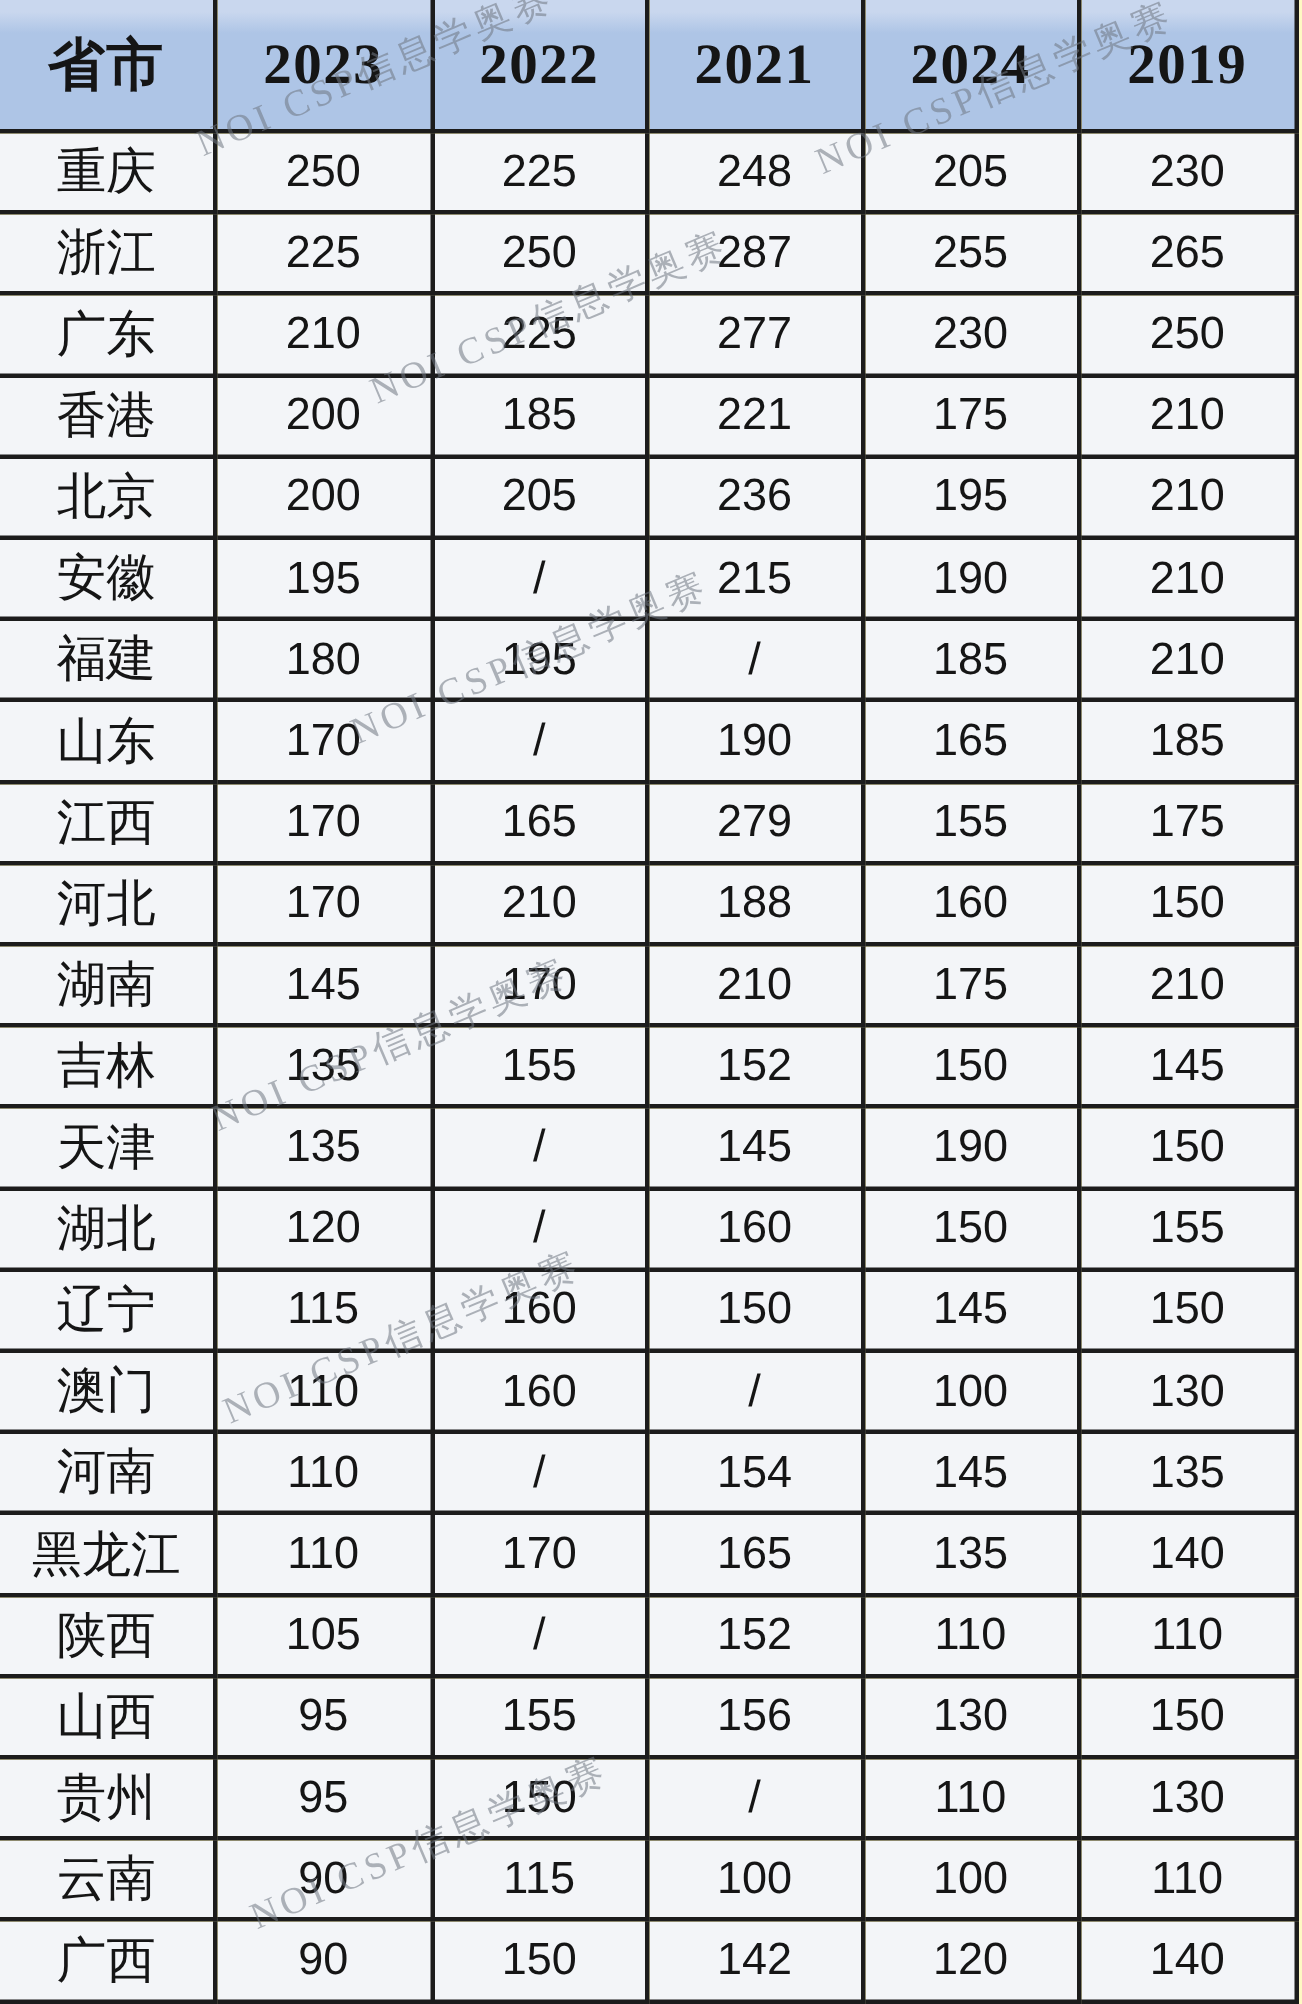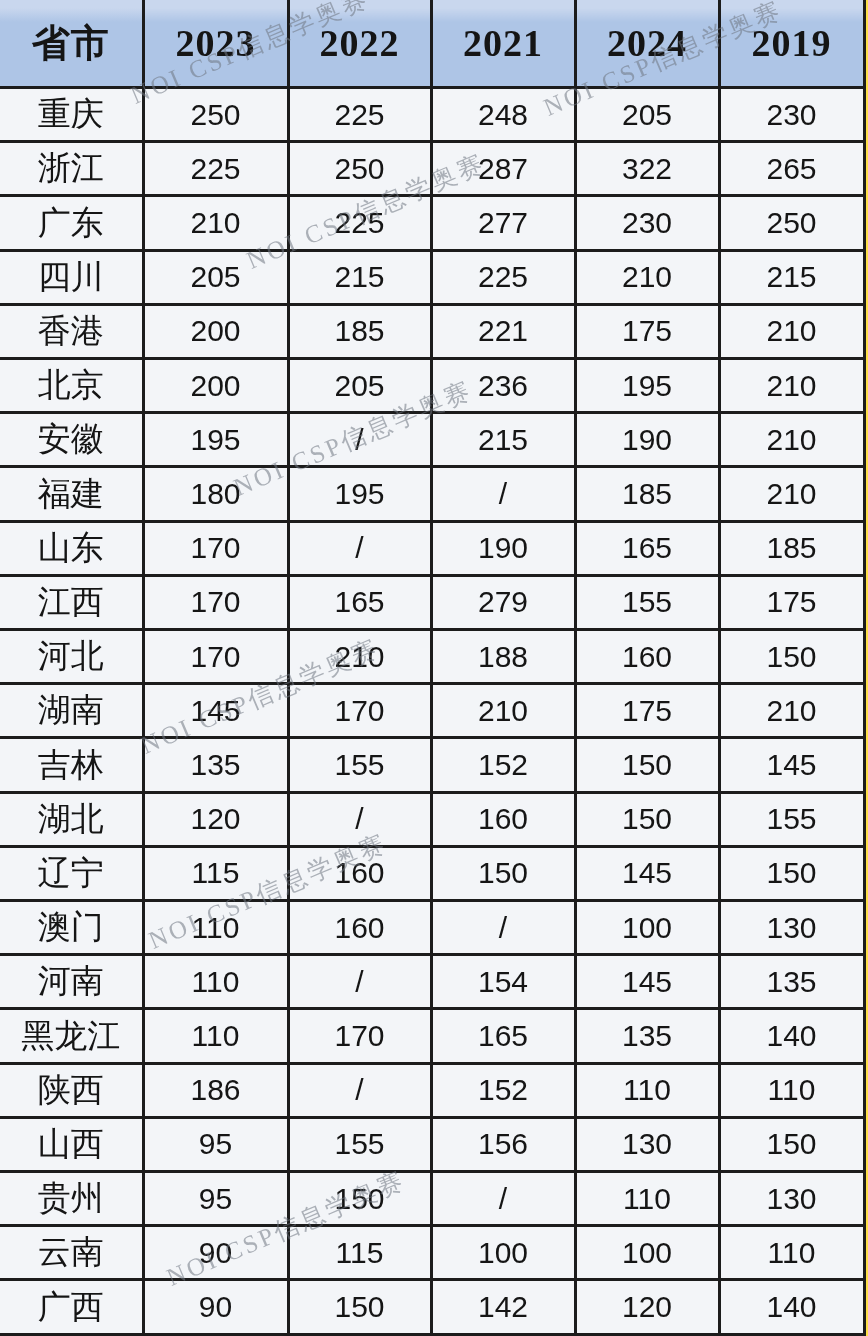--- a/index.html
+++ b/index.html
@@ -6,21 +6,21 @@
     margin: 0;
     padding: 0;
     background: #ffffff;
     font-family: "Liberation Sans", sans-serif;
   }
   .page {
     position: relative;
     width: 868px;
     height: 1336px;
     overflow: hidden;
-    background: #fde047;
+    background: #fef9c3;
   }
   table.score-table {
     border-collapse: collapse;
     table-layout: fixed;
     width: 864px;
     height: 1336px;
   }
   .score-table th, .score-table td {
     border: 3px solid #1c1c1c;
     text-align: center;
@@ -95,38 +95,30 @@
           <td>225</td>
           <td>248</td>
           <td>205</td>
           <td>230</td>
         </tr>
         <tr>
           <td class="province">浙江</td>
           <td>225</td>
           <td>250</td>
           <td>287</td>
-          <td>322</td>
+          <td>255</td>
           <td>265</td>
         </tr>
         <tr>
           <td class="province">广东</td>
           <td>210</td>
           <td>225</td>
           <td>277</td>
           <td>230</td>
           <td>250</td>
-        </tr>
-        <tr>
-          <td class="province">四川</td>
-          <td>205</td>
-          <td>215</td>
-          <td>225</td>
-          <td>210</td>
-          <td>215</td>
         </tr>
         <tr>
           <td class="province">香港</td>
           <td>200</td>
           <td>185</td>
           <td>221</td>
           <td>175</td>
           <td>210</td>
         </tr>
         <tr>
@@ -187,20 +179,28 @@
         </tr>
         <tr>
           <td class="province">吉林</td>
           <td>135</td>
           <td>155</td>
           <td>152</td>
           <td>150</td>
           <td>145</td>
         </tr>
         <tr>
+          <td class="province">天津</td>
+          <td>135</td>
+          <td>/</td>
+          <td>145</td>
+          <td>190</td>
+          <td>150</td>
+        </tr>
+        <tr>
           <td class="province">湖北</td>
           <td>120</td>
           <td>/</td>
           <td>160</td>
           <td>150</td>
           <td>155</td>
         </tr>
         <tr>
           <td class="province">辽宁</td>
           <td>115</td>
@@ -228,21 +228,21 @@
         <tr>
           <td class="province">黑龙江</td>
           <td>110</td>
           <td>170</td>
           <td>165</td>
           <td>135</td>
           <td>140</td>
         </tr>
         <tr>
           <td class="province">陕西</td>
-          <td>186</td>
+          <td>105</td>
           <td>/</td>
           <td>152</td>
           <td>110</td>
           <td>110</td>
         </tr>
         <tr>
           <td class="province">山西</td>
           <td>95</td>
           <td>155</td>
           <td>156</td>

